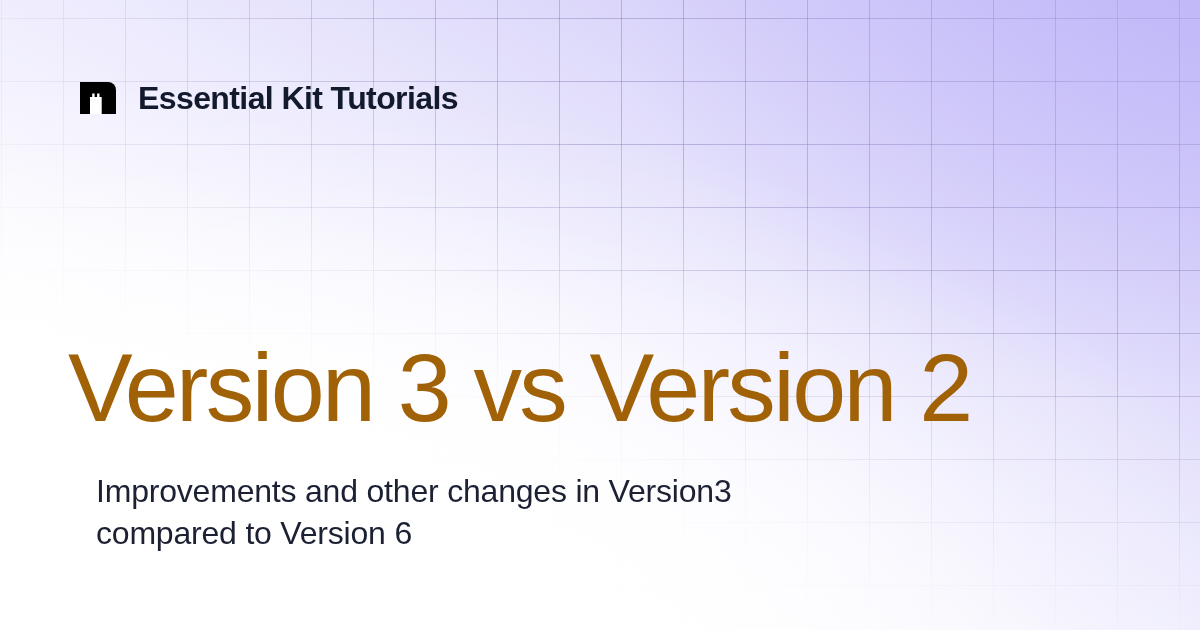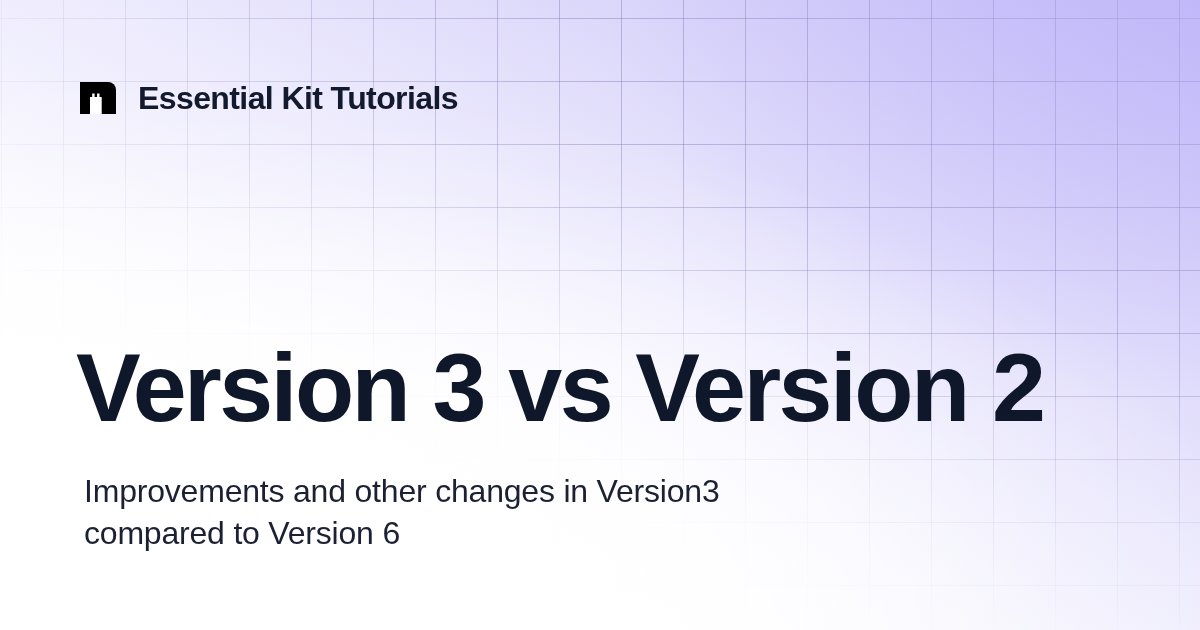--- a/index.html
+++ b/index.html
@@ -103,35 +103,35 @@
     font-weight: 700;
     letter-spacing: -0.6px;
     color: #141a2e;
     white-space: nowrap;
     line-height: 1;
   }
 
   
   .headline {
     position: absolute;
-    left: 76px;
+    left: 68px;
     top: 337px;
     width: 1060px;
     font-size: 97px;
-    font-weight: 700;
+    font-weight: 400;
     letter-spacing: -2.6px;
     line-height: 1.06;
-    color: #0f172a;
+    color: #a16207;
     white-space: nowrap;
   }
 
   
   .subhead {
     position: absolute;
-    left: 84px;
+    left: 96px;
     top: 470px;
     width: 820px;
     font-size: 32px;
     font-weight: 400;
     line-height: 1.32;
     letter-spacing: -0.2px;
     color: #1b2033;
   }
 </style>
 </head>

